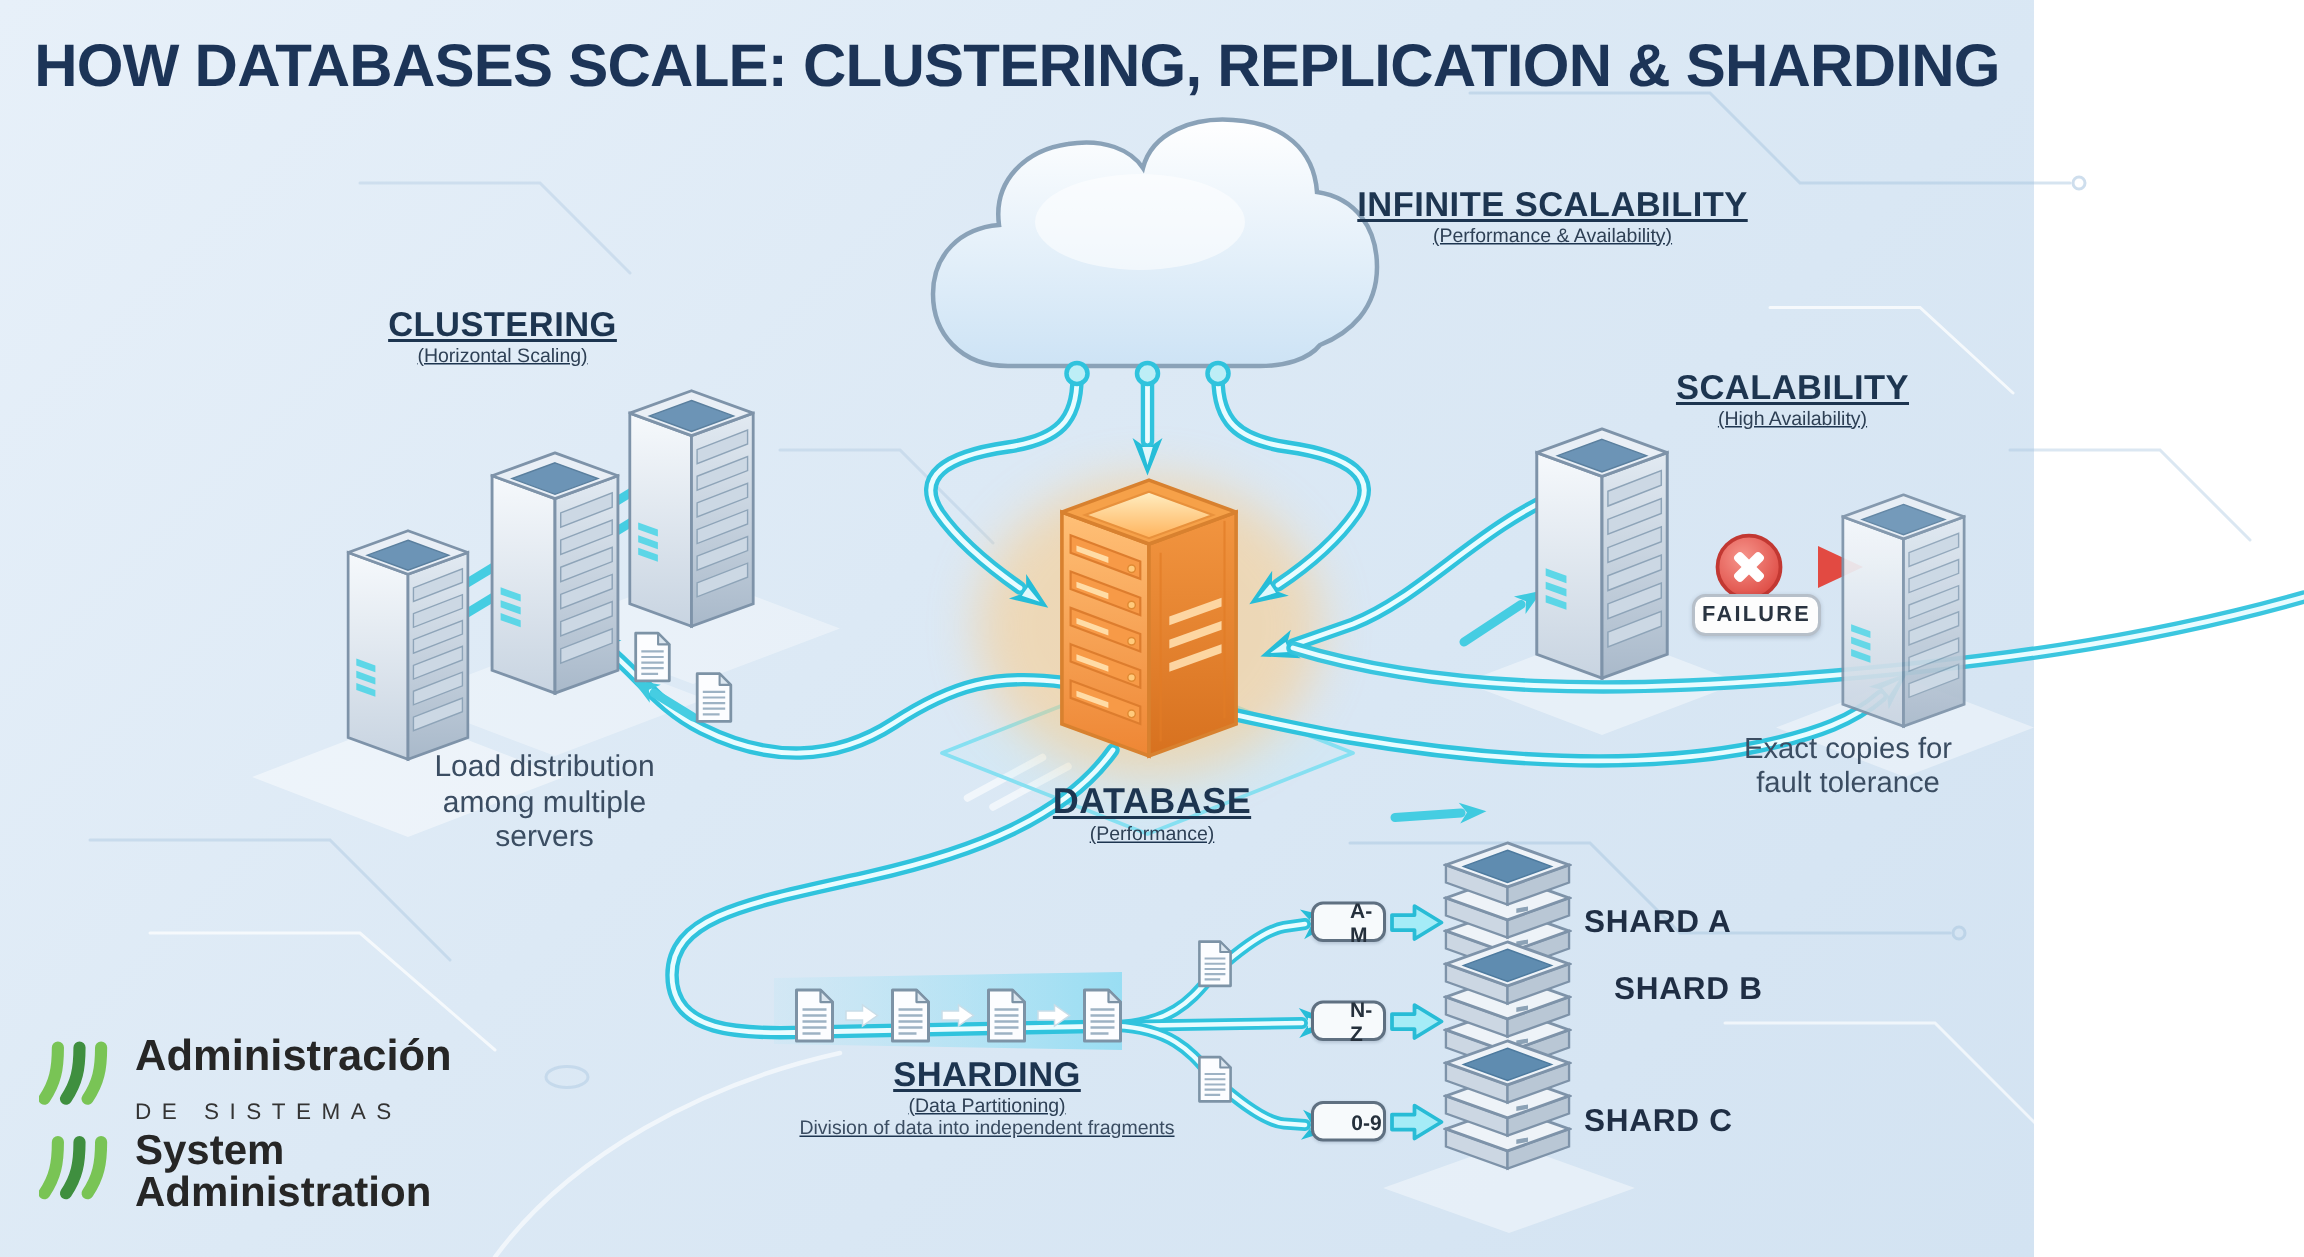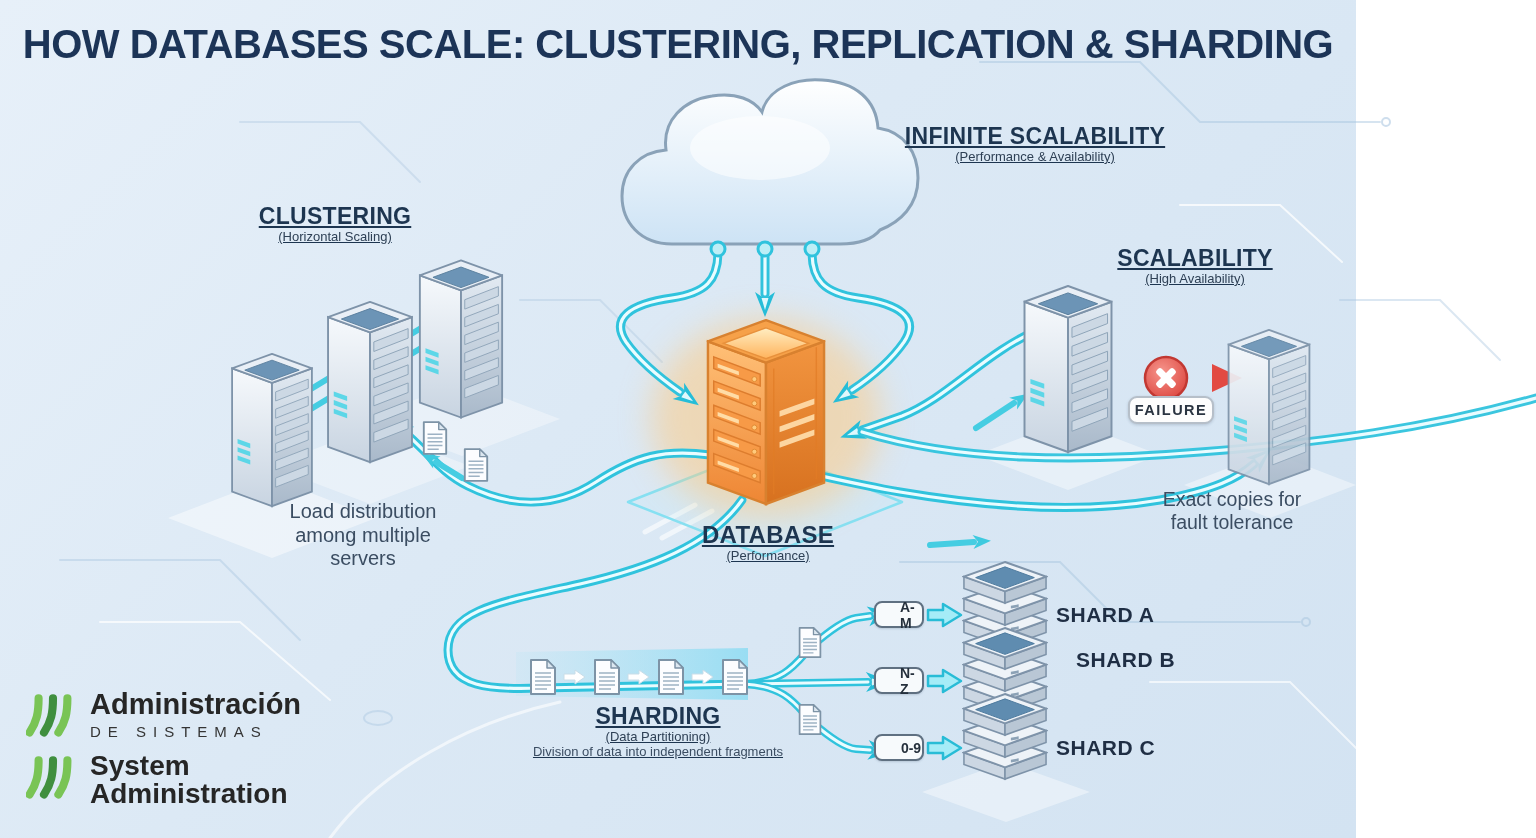--- a/index.html
+++ b/index.html
@@ -19,21 +19,21 @@
     color:#25303c;font-size:14px;font-weight:700;display:flex;align-items:center;justify-content:center;
     box-shadow:0 1px 2px rgba(40,60,90,.18);box-sizing:border-box;padding-left:24px;}
   .failure-badge{width:86px;height:28px;border:2px solid #b6bfc9;border-radius:9px;background:#fdfdfd;
     color:#2a3441;font-size:14.5px;font-weight:800;letter-spacing:1.5px;display:flex;align-items:center;
     justify-content:center;box-shadow:0 1px 3px rgba(40,60,90,.2);box-sizing:border-box;}
   .shard-label{font-size:21px;font-weight:800;color:#1f2e44;letter-spacing:0.5px;}
   .logo{left:26px;top:690px;width:330px;}
   .logo-row{display:flex;align-items:flex-start;gap:10px;}
   .logo-text1{line-height:1;}
   .logo-l1{font-size:29px;font-weight:800;color:#262626;}
-  .logo-l2{font-size:15px;color:#343434;letter-spacing:7px;margin-top:5px;}
+  .logo-l2{font-size:15px;color:#343434;letter-spacing:7px;margin-top:15px;}
   .logo-l3{font-size:28px;font-weight:800;color:#262626;line-height:1.0;}
 </style>
 </head>
 <body>
 
 <div class="stage">
 
 <svg id="diag" width="1536" height="838" viewBox="0 0 1536 838">
   <defs>
     <linearGradient id="gTowerL" x1="0" y1="0" x2="0" y2="1">

